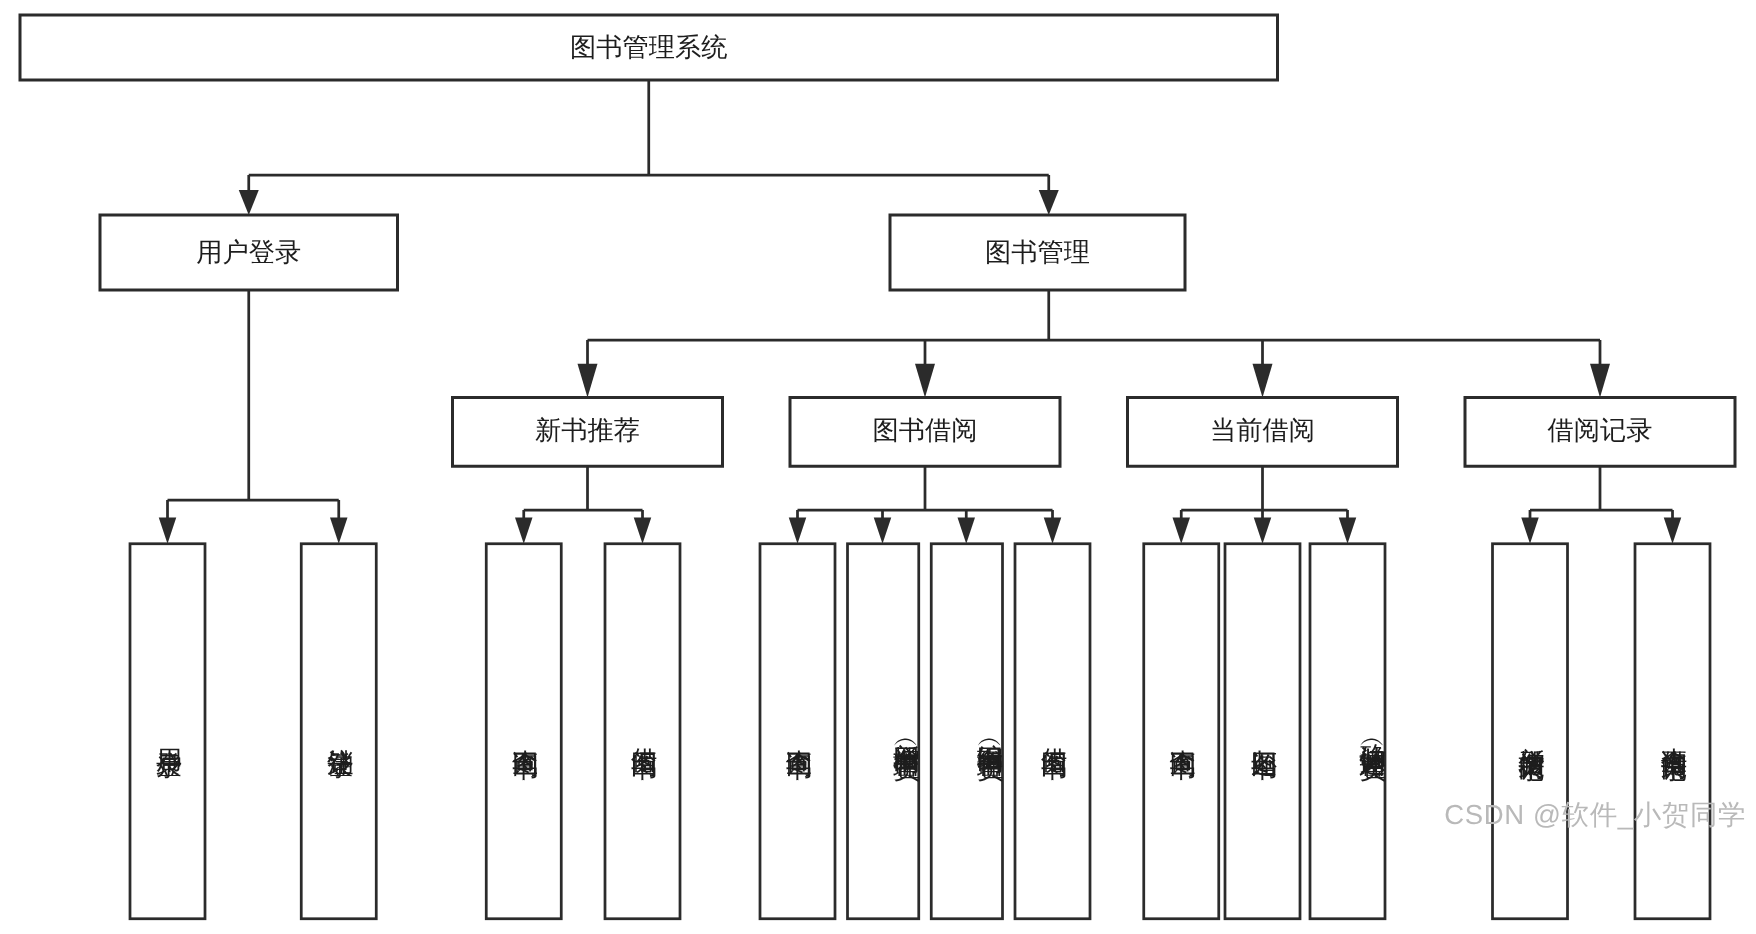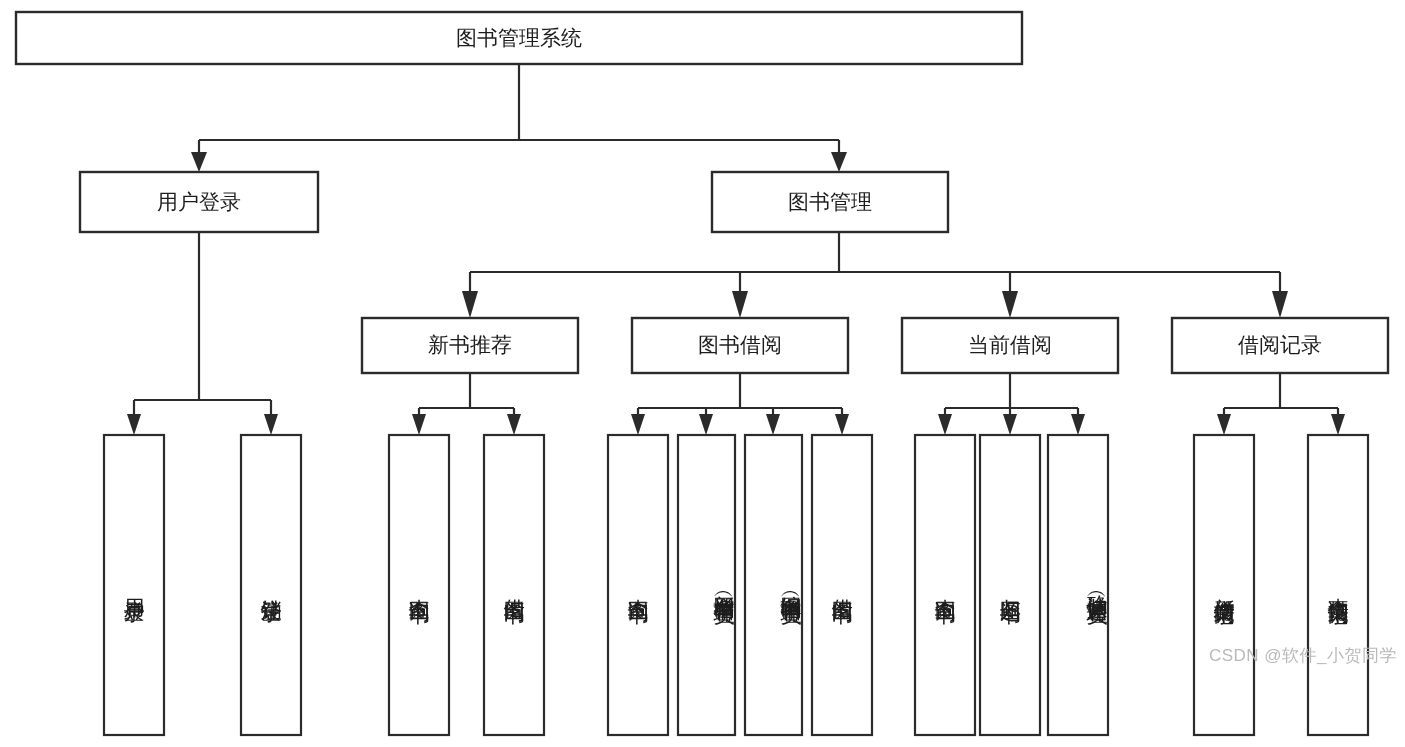--- a/index.html
+++ b/index.html
@@ -67,21 +67,21 @@
     justify-content: center;
     text-align: center;
     white-space: pre;
     pointer-events: none;
   }
   #watermark {
     position: absolute;
     right: 8px;
     bottom: 6px;
     font-family: "Liberation Sans", sans-serif;
-    font-size: 17px;
+    font-size: 22px;
     color: #b9b9b9;
     white-space: nowrap;
     letter-spacing: 0.5px;
   }
 </style>
 </head>
 <body>
 
 <div id="diagram-root">
 

